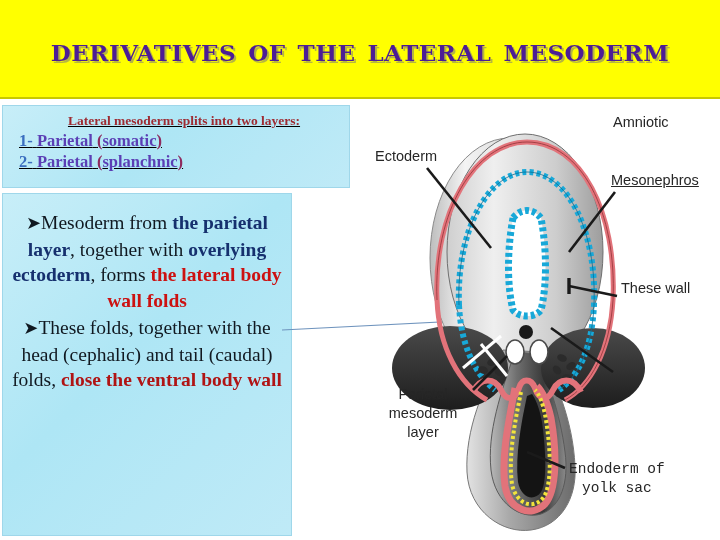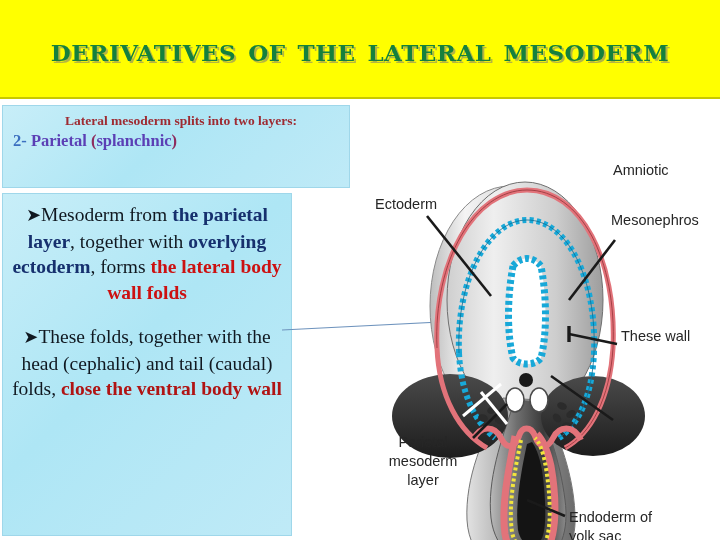--- a/index.html
+++ b/index.html
@@ -19,38 +19,39 @@
     border-bottom:2px solid #c8c800;
     display:flex;align-items:center;justify-content:center;
   }
   .title-text{
     font-family:"DejaVu Serif", serif;
     font-weight:bold;
     font-size:33px;
     line-height:41px;
     letter-spacing:0.5px;
     text-align:center;
-    color:#15803d;
+    color:#4c1d95;
     font-variant:small-caps;
     text-transform:lowercase;
     text-shadow:2px 2px 0 rgba(120,120,120,.55);
     width:660px;
     padding-top:2px;
   }
 
   
   .info-box{
     position:absolute;
     background:linear-gradient(135deg,#c8eef8 0%, #aee6f5 45%, #bfeaf7 100%);
     border:1px solid #9fd7ea;
     box-sizing:border-box;
   }
   #box-layers{
     left:2px;top:105px;width:348px;height:83px;
-    padding:5px 6px 4px 6px;
+    padding:5px 6px 4px 12px;
+    text-decoration:underline;
   }
   #box-main{
     left:2px;top:193px;width:290px;height:343px;
     padding:8px 7px 6px 7px;
   }
 
   .layers-head{
     font-family:"Liberation Serif", serif;
     font-weight:bold;font-size:13.5px;line-height:19px;
     color:#9e2b32;text-align:center;
@@ -63,60 +64,65 @@
     padding-left:4px;white-space:nowrap;
   }
   .num{color:#3b6fc0;font-weight:bold;}
   .maroon{color:#8e2b5e;}
   .purple{color:#5b3fb5;}
 
   
   .bullet{
     font-family:"Liberation Serif", serif;
     font-size:19.5px;line-height:25.5px;
-    color:#101820;text-align:center;
+    color:#101820;text-align:center;margin-top:8px;
   }
   .bullet .arrow{font-size:18px;}
   .bnavy{color:#16306e;font-weight:bold;}
   .bred{color:#cc1111;font-weight:bold;}
   .dred{color:#b01414;font-weight:bold;}
-  #bullet2{margin-top:19px;}
+  #bullet2{margin-top:2px;}
 
   
   .connector{position:absolute;left:282px;top:318px;width:240px;height:60px;}
 
   
-  .figure{position:absolute;left:355px;top:100px;width:365px;height:336px;margin-top:48px;}
+  .figure{position:absolute;left:355px;top:100px;width:365px;height:336px;}
   .fig-label{
     position:absolute;
     font-family:"Liberation Sans", sans-serif;
     font-size:14.5px;line-height:17px;
     color:#262626;
     white-space:pre-line;
   }
   #lbl-amniotic{left:258px;top:14px;}
   #lbl-ectoderm{left:20px;top:48px;}
-  #lbl-mesonephros{left:256px;top:64px;}
+  #lbl-mesonephros{left:256px;top:72px;text-decoration:underline;}
   #lbl-bodywall{left:266px;top:180px;}
   #lbl-intraembryonic{left:258px;top:262px;text-align:left;}
   #lbl-parietal{left:22px;top:285px;text-align:center;width:92px;line-height:19px;}
-  #lbl-endoderm{left:214px;top:360px;text-align:left;line-height:19px;}
+  #lbl-endoderm{left:214px;top:360px;text-align:center;line-height:19px;font-family:Liberation Mono, monospace;}
 </style>
 </head>
 <body>
 
 <div class="slide">
 
   <div class="title-banner">
     <div class="title-text">Derivatives of the Lateral Mesoderm</div>
   </div>
 
   <div class="info-box" id="box-layers">
     <div class="layers-head">Lateral mesoderm splits into two layers:</div>
 
+    <div class="layers-line">
+      <span class="num">1-</span>
+      <span class="purple">Parietal</span>
+      <span class="maroon">(</span><span class="purple">somatic</span><span class="maroon">)</span>
+    </div>
 
     <div class="layers-line">
       <span class="num">2-</span>
       <span class="purple">Parietal</span>
       <span class="maroon">(</span><span class="purple">splanchnic</span><span class="maroon">)</span>
     </div>
   </div>
 
   <div class="info-box" id="box-main">
 

